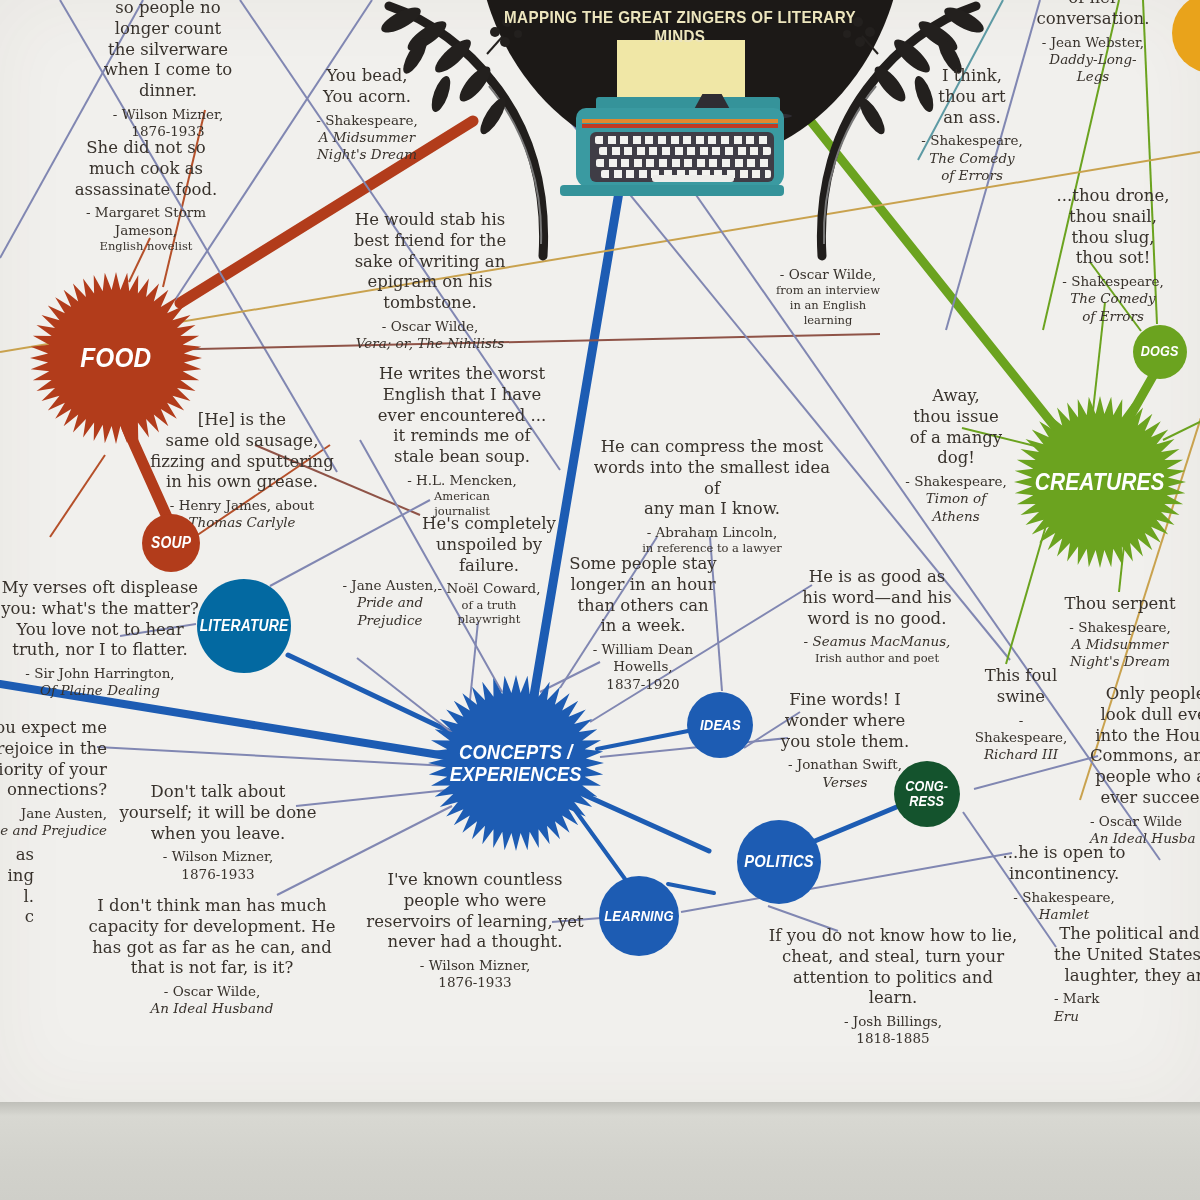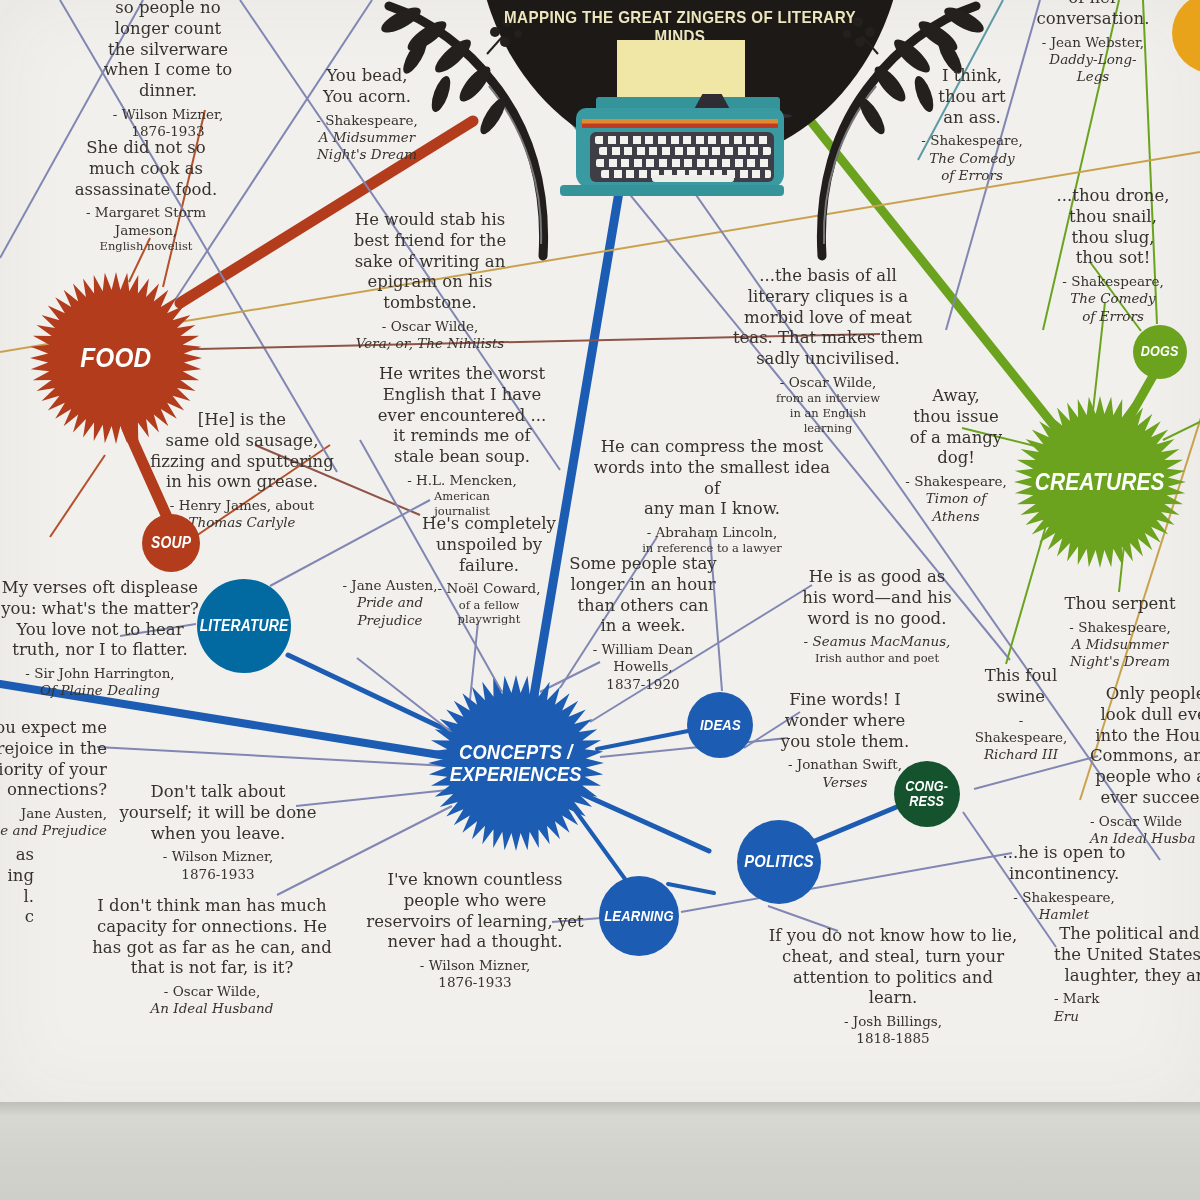--- a/index.html
+++ b/index.html
@@ -257,25 +257,20 @@
       <div class="quote align-center" style="left: 350px; top: 210px; width: 160px;">
         <div class="qtext">He would stab his
 best friend for the
 sake of writing an
 epigram on his
 tombstone.</div>
         <div class="attr">- Oscar Wilde,</div>
         <div class="attr it">Vera; or, The Nihilists</div>
       </div>
       <div class="quote align-center" style="left: 728px; top: 266px; width: 200px;">
-        <div class="qtext">...the basis of all
-literary cliques is a
-morbid love of meat
-teas. That makes them
-sadly uncivilised.</div>
         <div class="attr">- Oscar Wilde,</div>
         <div class="attr xs">from an interview</div>
         <div class="attr xs">in an English</div>
         <div class="attr xs">learning</div>
       </div>
       <div class="quote align-center" style="left: 1048px; top: 186px; width: 130px;">
         <div class="qtext">...thou drone,
 thou snail,
 thou slug,
 thou sot!</div>
@@ -315,21 +310,21 @@
 words into the smallest idea of
 any man I know.</div>
         <div class="attr">- Abraham Lincoln,</div>
         <div class="attr xs">in reference to a lawyer</div>
       </div>
       <div class="quote align-center" style="left: 419px; top: 514px; width: 140px;">
         <div class="qtext">He's completely
 unspoiled by
 failure.</div>
         <div class="attr">- Noël Coward,</div>
-        <div class="attr xs">of a fellow</div>
+        <div class="attr xs">of a truth</div>
         <div class="attr xs">playwright</div>
       </div>
       <div class="quote align-center" style="left: 563px; top: 554px; width: 160px;">
         <div class="qtext">Some people stay
 longer in an hour
 than others can
 in a week.</div>
         <div class="attr">- William Dean Howells,</div>
         <div class="attr">1837-1920</div>
       </div>
@@ -397,21 +392,21 @@
         <div class="attr">1876-1933</div>
       </div>
       <div class="quote align-right" style="left: -46px; top: 845px; width: 80px;">
         <div class="qtext">as
 ing
 l.
 c</div>
       </div>
       <div class="quote align-center" style="left: 87px; top: 896px; width: 250px;">
         <div class="qtext">I don't think man has much
-capacity for onnections. He
+capacity for development. He
 has got as far as he can, and
 that is not far, is it?</div>
         <div class="attr">- Oscar Wilde,</div>
         <div class="attr it">An Ideal Husband</div>
       </div>
       <div class="quote align-center" style="left: 365px; top: 870px; width: 220px;">
         <div class="qtext">I've known countless
 people who were
 reservoirs of learning, yet
 never had a thought.</div>

